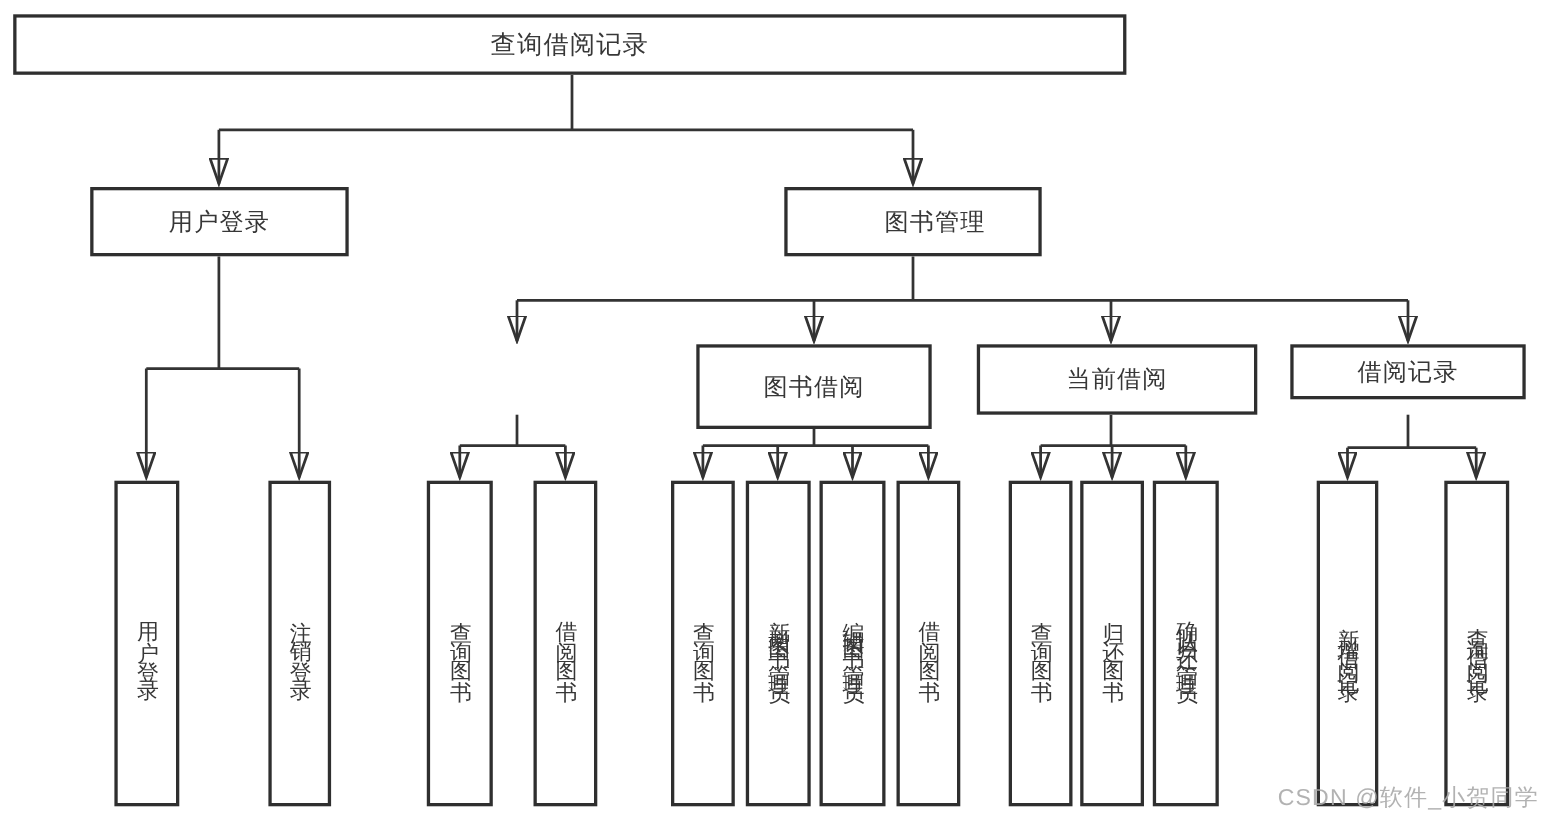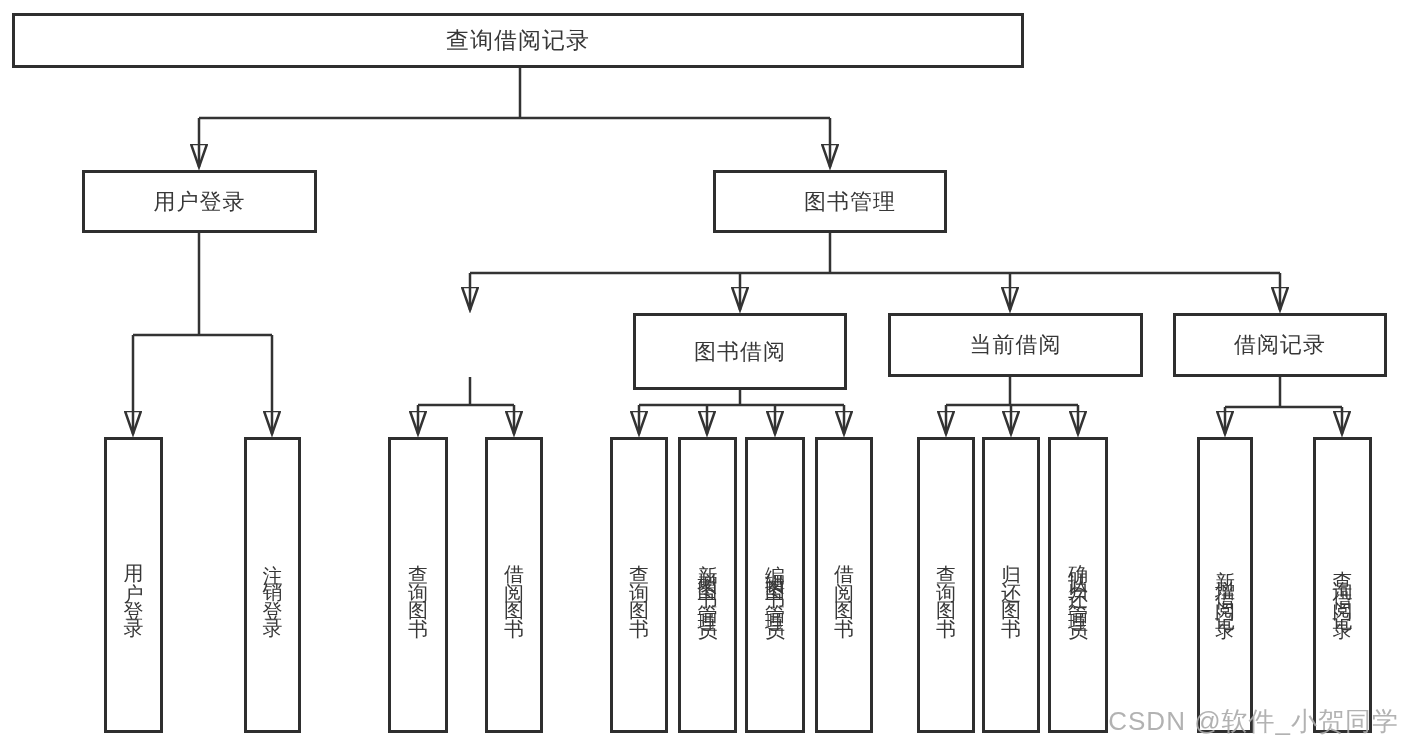--- a/index.html
+++ b/index.html
@@ -32,21 +32,21 @@
     text-orientation: mixed;
     line-height: 1.05;
   }
   .sp4 .vtext { letter-spacing: 18px; }
   .sp6 .vtext { letter-spacing: 10px; }
   .sp9 .vtext { letter-spacing: 8px; }
   .watermark {
     position: absolute;
     right: 6px;
     bottom: 8px;
-    font-size: 26px;
+    font-size: 21px;
     color: rgba(170, 170, 170, 0.9);
     letter-spacing: 1px;
     z-index: 5;
     white-space: nowrap;
     margin-left: 48px;
   }
 </style>
 </head>
 <body>
 
@@ -124,21 +124,21 @@
   <div class="node hnode" style="left:713px; top:170px; width:234px; height:63px;padding-left:40px;">
     <span>图书管理</span>
   </div>
 
   <div class="node hnode" style="left:633px; top:313px; width:214px; height:77px;">
     <span>图书借阅</span>
   </div>
   <div class="node hnode" style="left:888px; top:313px; width:255px; height:64px;">
     <span>当前借阅</span>
   </div>
-  <div class="node hnode" style="left:1173px; top:313px; width:214px; height:64px;">
+  <div class="node hnode" style="left:1173px; top:313px; width:214px; height:50px;">
     <span>借阅记录</span>
   </div>
 
   <div class="node vnode sp4" style="left:104px; top:437px; width:59px; height:296px;">
     <span class="vtext">用户登录</span>
   </div>
   <div class="node vnode sp4" style="left:244px; top:437px; width:57px; height:296px;">
     <span class="vtext">注销登录</span>
   </div>
 

